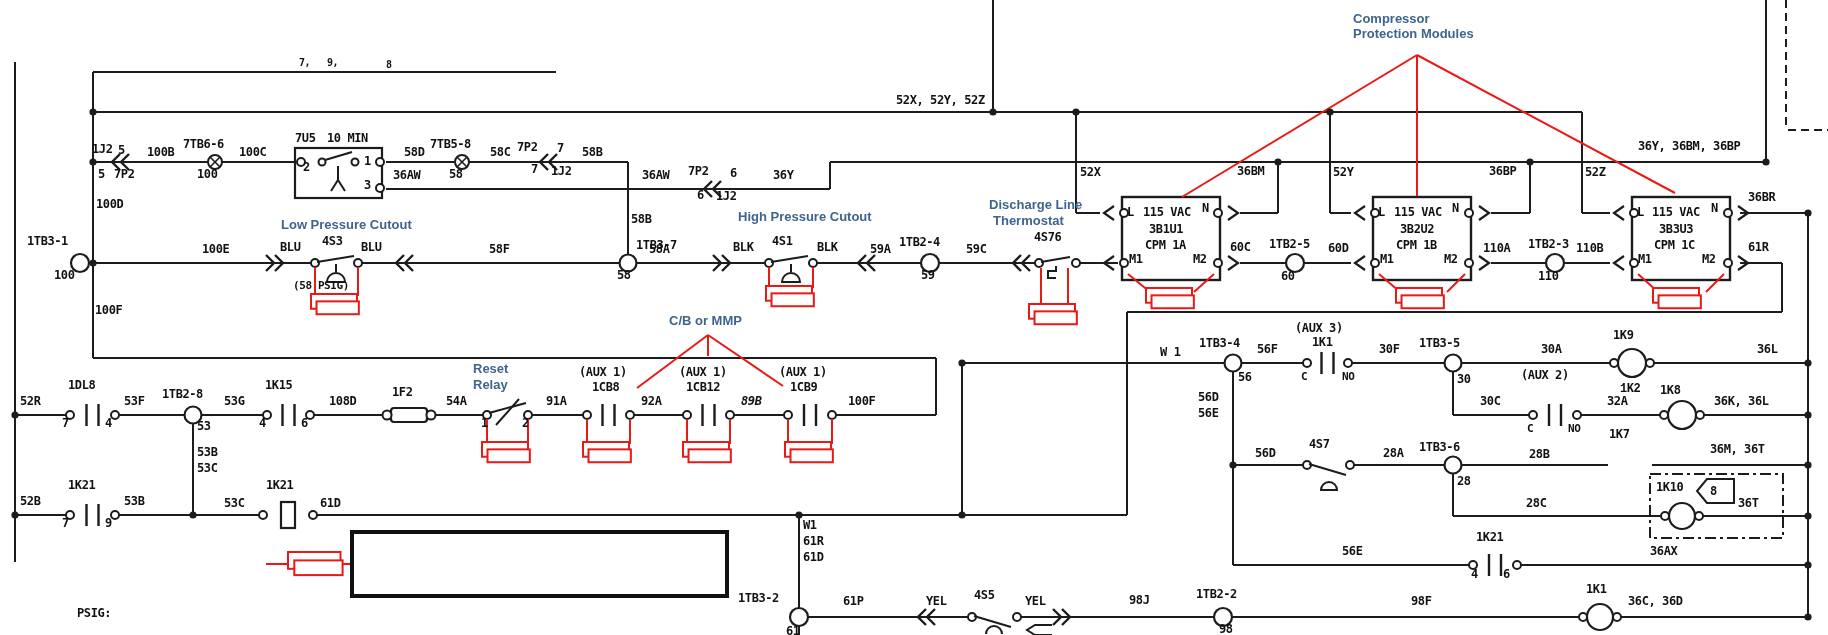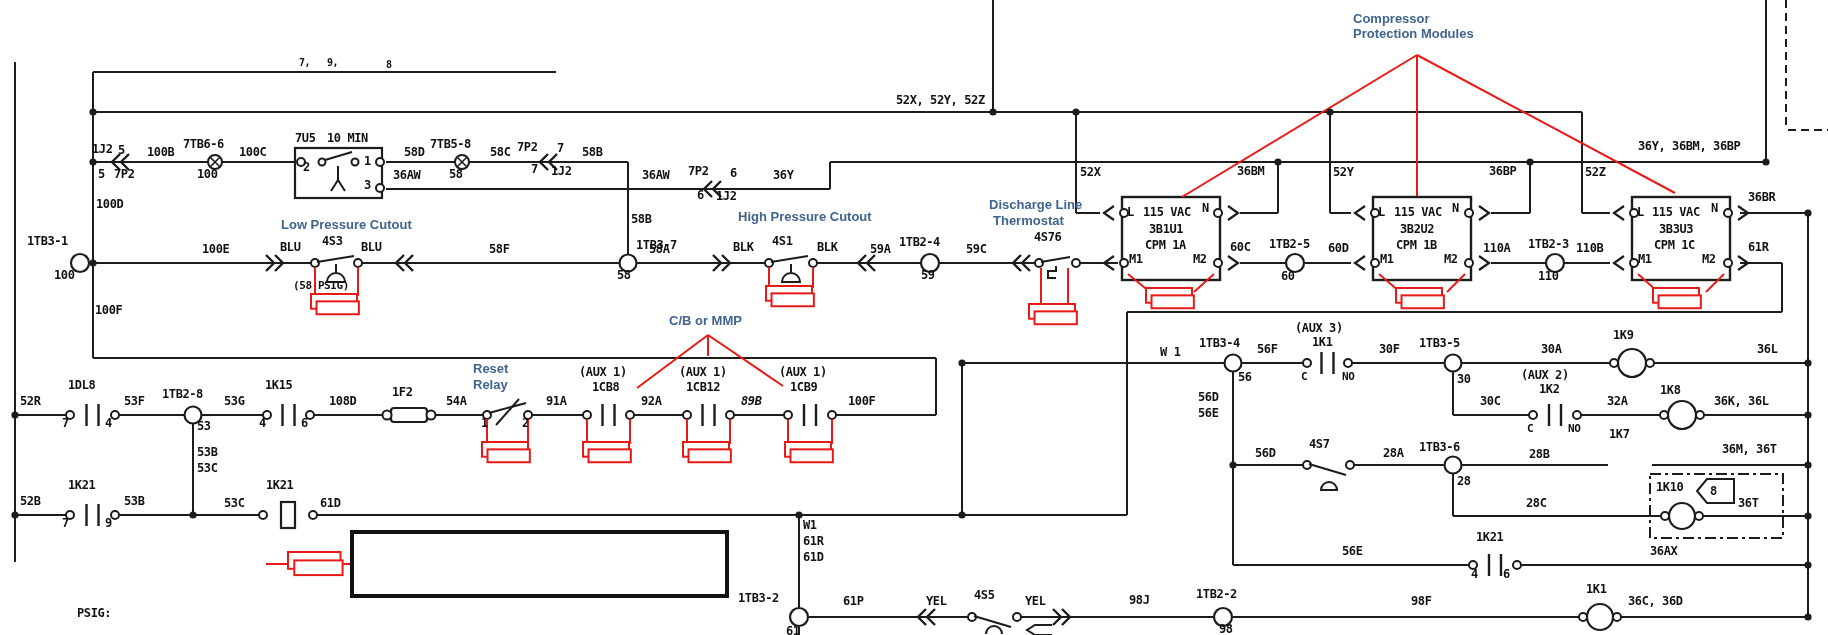--- a/index.html
+++ b/index.html
@@ -434,36 +434,36 @@
       <div class="lbl" style="left: 1301px; top: 371px; font-size: 11px;">C</div>
       <div class="lbl" style="left: 1342px; top: 371px; font-size: 11px;">NO</div>
       <div class="lbl" style="left: 1379px; top: 343px;">30F</div>
       <div class="lbl" style="left: 1419px; top: 337px;">1TB3-5</div>
       <div class="lbl" style="left: 1457px; top: 373px;">30</div>
       <div class="lbl" style="left: 1541px; top: 343px;">30A</div>
       <div class="lbl" style="left: 1613px; top: 329px;">1K9</div>
       <div class="lbl" style="left: 1757px; top: 343px;">36L</div>
       <div class="lbl" style="left: 1480px; top: 395px;">30C</div>
       <div class="lbl" style="left: 1521px; top: 369px;">(AUX 2)</div>
-      <div class="lbl" style="left: 1539px; top: 383px;">1K2</div>
+      <div class="lbl" style="left: 1620px; top: 383px; font-family: Liberation Mono, monospace;">1K2</div>
       <div class="lbl" style="left: 1527px; top: 423px; font-size: 11px;">C</div>
       <div class="lbl" style="left: 1568px; top: 423px; font-size: 11px;">NO</div>
       <div class="lbl" style="left: 1607px; top: 395px;">32A</div>
       <div class="lbl" style="left: 1660px; top: 384px;">1K8</div>
       <div class="lbl" style="left: 1714px; top: 395px;">36K, 36L</div>
       <div class="lbl" style="left: 1198px; top: 391px;">56D</div>
       <div class="lbl" style="left: 1198px; top: 407px;">56E</div>
       <div class="lbl" style="left: 1255px; top: 447px;">56D</div>
       <div class="lbl" style="left: 1309px; top: 438px;">4S7</div>
       <div class="lbl" style="left: 1383px; top: 447px;">28A</div>
       <div class="lbl" style="left: 1419px; top: 441px;">1TB3-6</div>
       <div class="lbl" style="left: 1457px; top: 475px;">28</div>
       <div class="lbl" style="left: 1529px; top: 448px;">28B</div>
       <div class="lbl" style="left: 1609px; top: 428px;">1K7</div>
-      <div class="lbl" style="left: 1710px; top: 443px; margin-left: 12px;">36M, 36T</div>
+      <div class="lbl" style="left: 1710px; top: 443px;">36M, 36T</div>
       <div class="lbl" style="left: 1526px; top: 497px;">28C</div>
       <div class="lbl" style="left: 1656px; top: 481px;">1K10</div>
       <div class="lbl" style="left: 1710px; top: 485px;">8</div>
       <div class="lbl" style="left: 1738px; top: 497px;">36T</div>
       <div class="lbl" style="left: 1342px; top: 545px;">56E</div>
       <div class="lbl" style="left: 1476px; top: 531px;">1K21</div>
       <div class="lbl" style="left: 1471px; top: 568px;">4</div>
       <div class="lbl" style="left: 1503px; top: 568px;">6</div>
       <div class="lbl" style="left: 1650px; top: 545px;">36AX</div>
       <div class="lbl" style="left: 20px; top: 395px;">52R</div>

